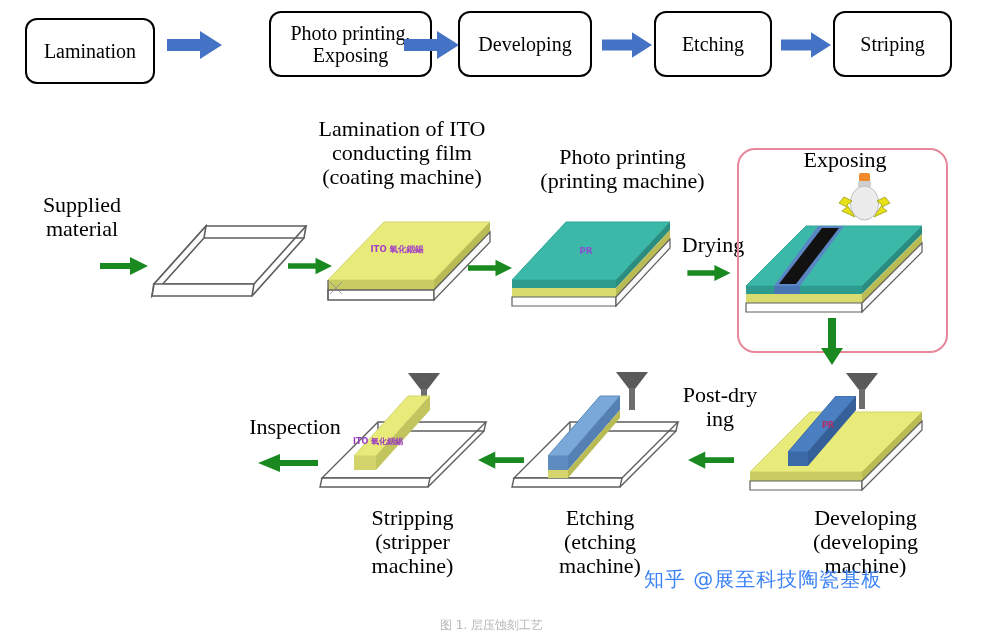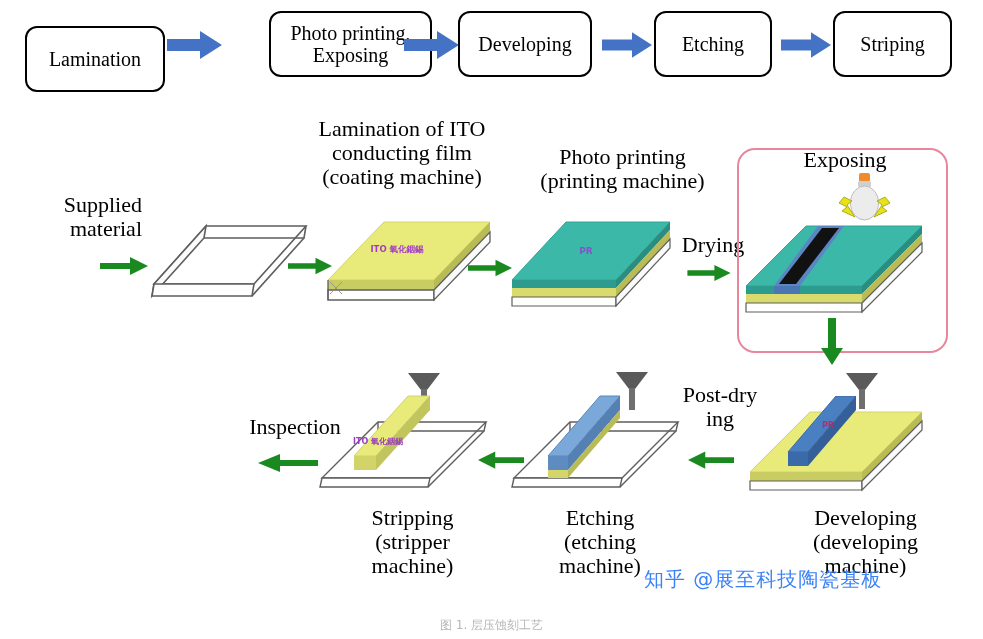--- a/index.html
+++ b/index.html
@@ -29,21 +29,21 @@
   
   .lbl {
     position: absolute;
     font-size: 22px;
     color: #000000;
     line-height: 1.1;
     text-align: center;
     white-space: pre-line;
     font-family: "Liberation Serif", serif;
   }
-  .lbl.left { text-align: right; }
+  .lbl.left { text-align: center; }
 
   
   .art { position: absolute; }
 
   
   #exposing-panel {
     position: absolute;
     left: 737px; top: 148px;
     width: 211px; height: 205px;
     border: 2px solid #e8879b;
@@ -68,21 +68,21 @@
     font-size: 12px;
     color: #b6b6b6;
     font-family: "DejaVu Sans", sans-serif;
   }
 </style>
 </head>
 <body>
 
 <div id="root">
 
-  <div class="flow-box" style="left:25px; top:26px; width:140px; height:66px;">
+  <div class="flow-box" style="left:25px; top:18px; width:130px; height:66px;">
     <span>Lamination</span>
   </div>
 
   <svg class="flow-arrow" style="left:167px; top:31px;" width="55" height="28" viewBox="0 0 55 28">
     <path d="M0 8 H33 V0 L55 14 L33 28 V20 H0 Z" fill="#4472c4"></path>
   </svg>
 
   <div class="flow-box" style="left:228px; top:11px; width:163px; height:66px;margin-left:41px;">
     <span>Photo printing,
 Exposing</span>

